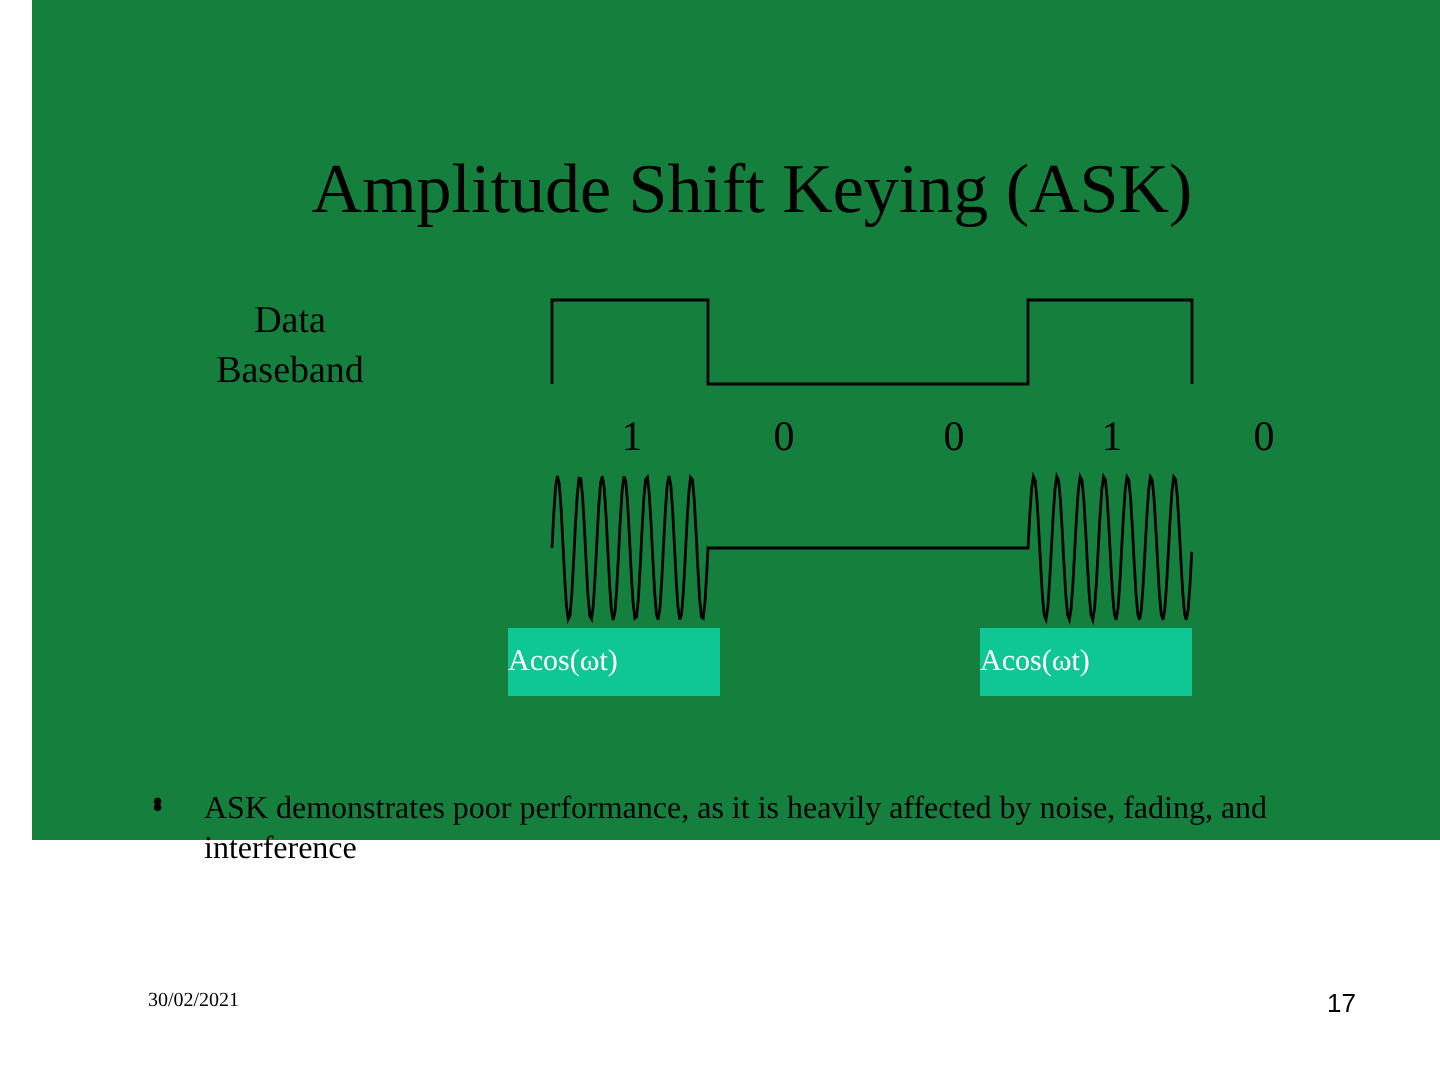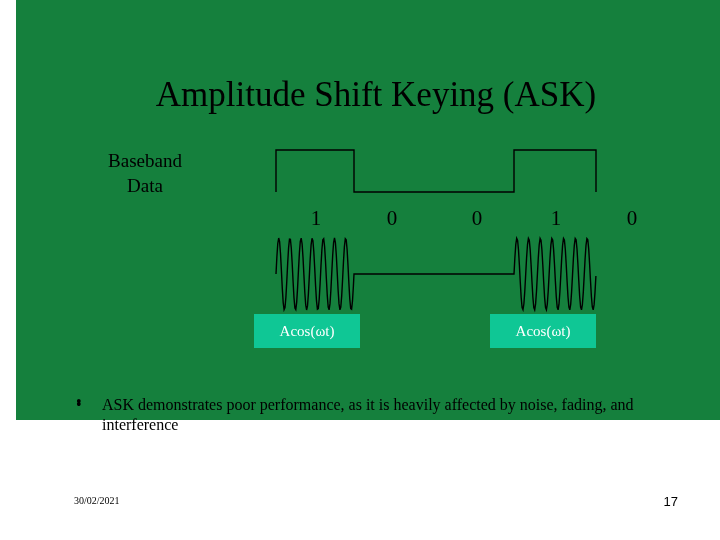--- a/index.html
+++ b/index.html
@@ -89,21 +89,21 @@
   .carrier-box {
     position: absolute;
     top: 314px;
     width: 106px;
     height: 34px;
     border-radius: 0;
     color: #ffffff;
     font-family: "Liberation Serif", "DejaVu Serif", serif;
     font-size: 15px;
     line-height: 34px;
-    text-align: center;
+    text-align: left;
     white-space: nowrap;
   }
   #carrier-box-1 { left: 238px; }
   #carrier-box-2 { left: 474px; }
 
   
   .bullets {
     position: absolute;
     left: 52px;
     top: 392px;
@@ -147,22 +147,22 @@
   }
 </style>
 </head>
 <body style="background: rgb(255, 255, 255);">
 
 <div class="slide">
 
   <div class="slide-title">Amplitude Shift Keying (ASK)</div>
 
   <div class="row-label" id="baseband-label">
+    <div>Data</div>
     <div>Baseband</div>
-    <div>Data</div>
   </div>
 
 
   <div class="waveform-area">
     <svg class="waveform-svg" viewBox="0 0 470 180" preserveAspectRatio="none">
       <path id="baseband-path" fill="none" stroke="#000000" stroke-width="1.4" d="M 30 54 L 30 12 L 108 12 L 108 54 L 188 54 L 268 54 L 268 12 L 350 12 L 350 54"></path>
       <path id="ask-path" fill="none" stroke="#000000" stroke-width="1.4" d="M 30.00 136.00 L 30.90 118.50 L 31.80 105.42 L 32.70 100.04 L 33.60 103.73 L 34.50 115.55 L 35.40 132.53 L 36.30 150.38 L 37.20 164.60 L 38.10 171.62 L 39.00 169.66 L 39.90 159.21 L 40.80 142.92 L 41.70 124.88 L 42.60 109.64 L 43.50 101.05 L 44.40 101.26 L 45.30 110.24 L 46.20 125.71 L 47.10 143.77 L 48.00 159.87 L 48.90 169.96 L 49.80 171.49 L 50.70 164.07 L 51.60 149.58 L 52.50 131.66 L 53.40 114.84 L 54.30 103.35 L 55.20 100.09 L 56.10 105.89 L 57.00 119.27 L 57.90 136.87 L 58.80 154.25 L 59.70 167.03 L 60.60 171.99 L 61.50 167.88 L 62.40 155.73 L 63.30 138.61 L 64.20 120.83 L 65.10 106.88 L 66.00 100.26 L 66.90 102.66 L 67.80 113.46 L 68.70 129.94 L 69.60 147.95 L 70.50 162.95 L 71.40 171.15 L 72.30 170.50 L 73.20 161.15 L 74.10 145.46 L 75.00 127.38 L 75.90 111.48 L 76.80 101.76 L 77.70 100.67 L 78.60 108.48 L 79.50 123.23 L 80.40 141.20 L 81.30 157.86 L 82.20 169.00 L 83.10 171.83 L 84.00 165.63 L 84.90 151.95 L 85.80 134.26 L 86.70 117.00 L 87.60 104.54 L 88.50 100.00 L 89.40 104.54 L 90.30 117.00 L 91.20 134.26 L 92.10 151.95 L 93.00 165.63 L 93.90 171.83 L 94.80 169.00 L 95.70 157.86 L 96.60 141.20 L 97.50 123.23 L 98.40 108.48 L 99.30 100.67 L 100.20 101.76 L 101.10 111.48 L 102.00 127.38 L 102.90 145.46 L 103.80 161.15 L 104.70 170.50 L 105.60 171.15 L 106.50 162.95 L 107.40 147.95 L 108 136 L 188 136 L 188 136 L 268 136 L 268.00 136.00 L 268.90 119.29 L 269.80 106.40 L 270.70 100.27 L 271.60 102.31 L 272.50 112.05 L 273.40 127.26 L 274.30 144.47 L 275.20 159.75 L 276.10 169.59 L 277.00 171.76 L 277.90 165.76 L 278.80 152.96 L 279.70 136.28 L 280.60 119.53 L 281.50 106.55 L 282.40 100.30 L 283.30 102.21 L 284.20 111.84 L 285.10 126.99 L 286.00 144.20 L 286.90 159.54 L 287.80 169.49 L 288.70 171.79 L 289.60 165.91 L 290.50 153.20 L 291.40 136.55 L 292.30 119.78 L 293.20 106.71 L 294.10 100.34 L 295.00 102.12 L 295.90 111.64 L 296.80 126.73 L 297.70 143.93 L 298.60 159.33 L 299.50 169.39 L 300.40 171.82 L 301.30 166.07 L 302.20 153.44 L 303.10 136.83 L 304.00 120.03 L 304.90 106.88 L 305.80 100.38 L 306.70 102.03 L 307.60 111.44 L 308.50 126.46 L 309.40 143.66 L 310.30 159.12 L 311.20 169.29 L 312.10 171.85 L 313.00 166.22 L 313.90 153.68 L 314.80 137.10 L 315.70 120.27 L 316.60 107.04 L 317.50 100.42 L 318.40 101.94 L 319.30 111.24 L 320.20 126.19 L 321.10 143.39 L 322.00 158.90 L 322.90 169.18 L 323.80 171.87 L 324.70 166.37 L 325.60 153.92 L 326.50 137.38 L 327.40 120.52 L 328.30 107.20 L 329.20 100.47 L 330.10 101.85 L 331.00 111.04 L 331.90 125.93 L 332.80 143.12 L 333.70 158.69 L 334.60 169.07 L 335.50 171.89 L 336.40 166.51 L 337.30 154.16 L 338.20 137.65 L 339.10 120.77 L 340.00 107.37 L 340.90 100.51 L 341.80 101.76 L 342.70 110.84 L 343.60 125.67 L 344.50 142.85 L 345.40 158.48 L 346.30 168.96 L 347.20 171.91 L 348.10 166.66 L 349.00 154.40 L 349.90 137.93"></path>
     </svg>
   </div>
 

